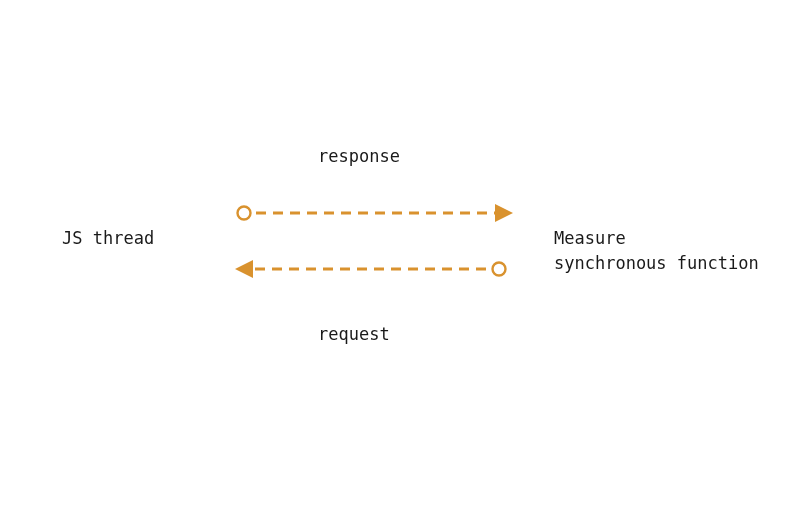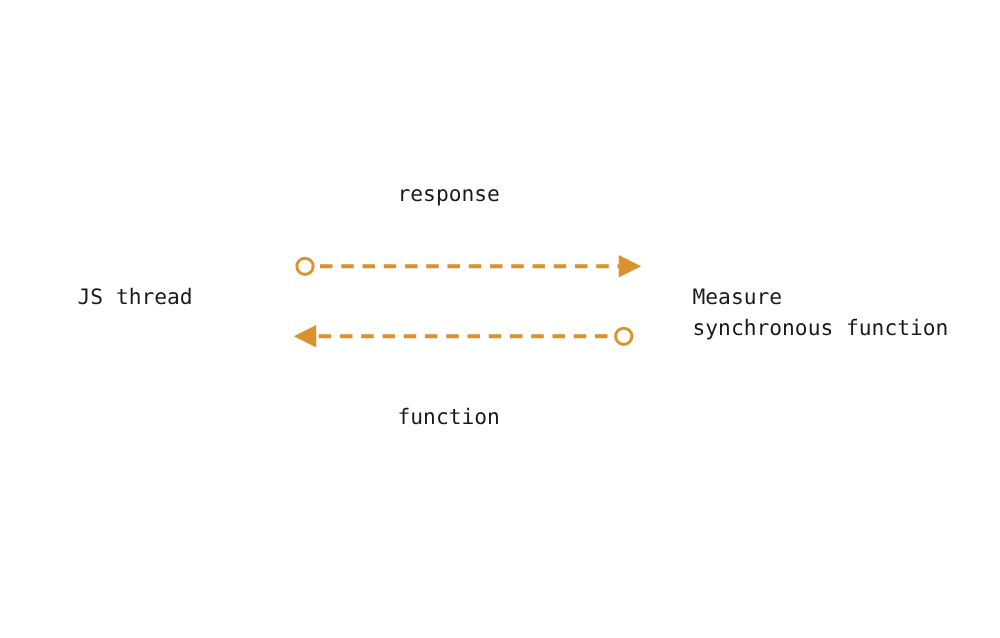--- a/index.html
+++ b/index.html
@@ -65,19 +65,19 @@
 
     <g>
       <polygon points="235,269 253,260 253,278" fill="#d9922e"></polygon>
       <line x1="255" y1="269" x2="489" y2="269" stroke="#d9922e" stroke-width="3.2" stroke-dasharray="10 7" stroke-linecap="butt"></line>
       <circle cx="499" cy="269" r="6.5" fill="none" stroke="#d9922e" stroke-width="2.4"></circle>
     </g>
   </svg>
 
   <div class="label" id="label-request">response</div>
 
-  <div class="label" id="label-response">function</div>
+  <div class="label" id="label-response">request</div>
 
   <div class="label" id="label-measure"><span>Measure</span><br><span>synchronous function</span></div>
 
   <div class="label" id="label-js-thread">JS thread</div>
 
 </div>
 
 </body></html>

